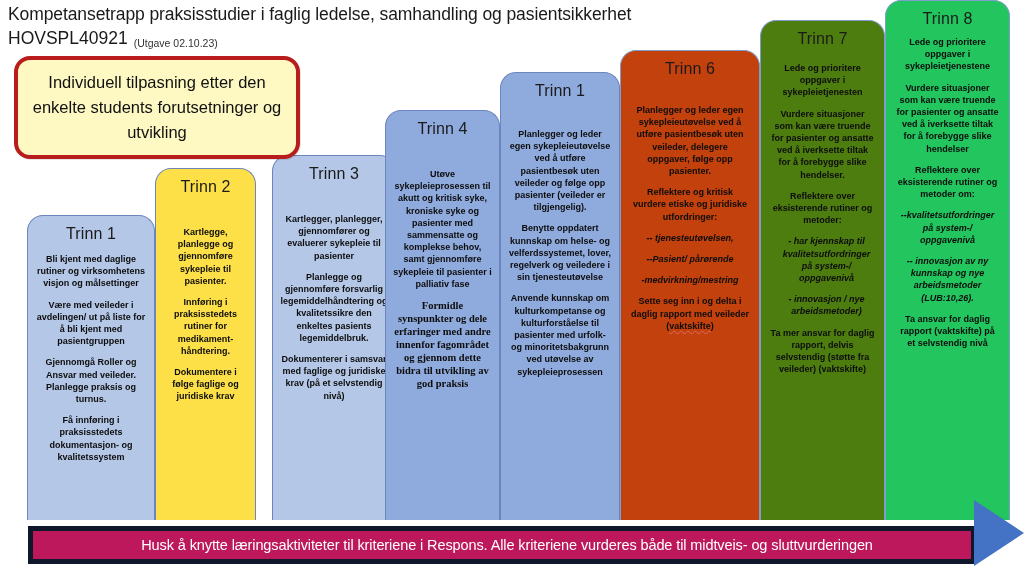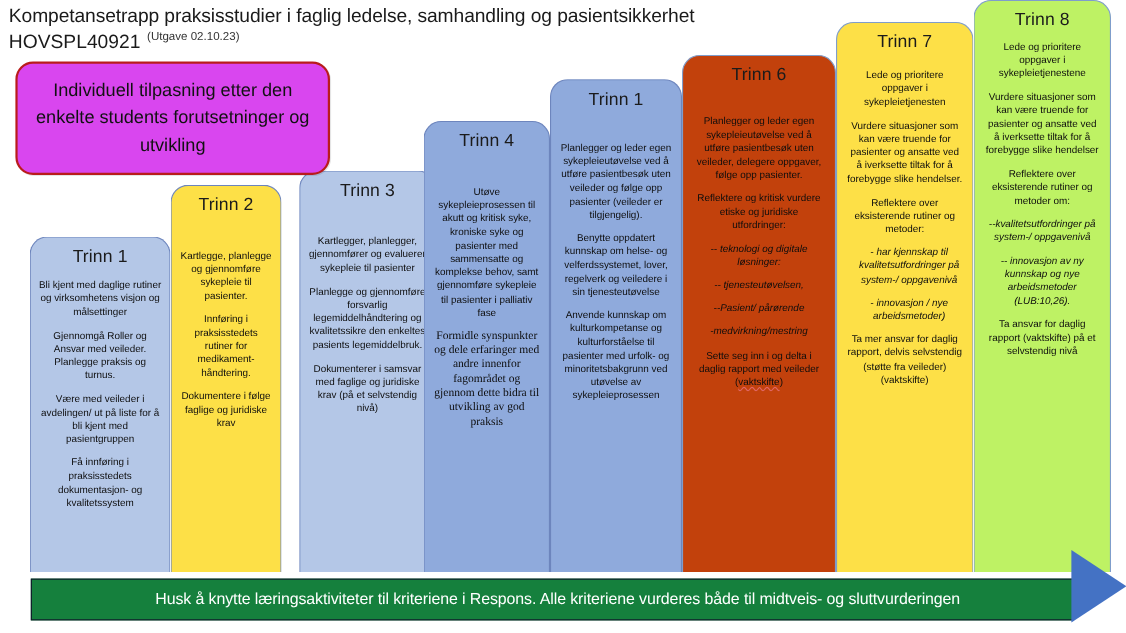--- a/index.html
+++ b/index.html
@@ -25,43 +25,43 @@
   }
   #main-title {
     font-size: 17.5px;
     line-height: 24px;
     color: #1a1a1a;
     letter-spacing: -0.1px;
     white-space: nowrap;
   }
   #subtitle-row {
     display: flex;
-    align-items: flex-start;
+    align-items: flex-end;
     gap: 6px;
     margin-top: 1px;
   }
   #course-code {
     font-size: 17.5px;
     line-height: 22px;
     color: #1a1a1a;
   }
   #edition {
     font-size: 10.5px;
     color: #333333;
   }
 
   
   #yellow-box {
     position: absolute;
     left: 14px;
     top: 56px;
     width: 286px;
     height: 103px;
-    background: #d946ef;
-    border: 2px solid #b91c1c;
+    background: #fef9c3;
+    border: 4px solid #b91c1c;
     border-radius: 16px;
     display: flex;
     align-items: center;
     justify-content: center;
     box-sizing: border-box;
     z-index: 40;
     box-shadow: 1px 1px 0 rgba(0,0,0,0.10);
   }
   #yellow-box-text {
     font-size: 16.5px;
@@ -94,21 +94,21 @@
     text-align: center;
     font-size: 16px;
     color: #1b1b1b;
     margin-top: 9px;
     margin-bottom: 2px;
     letter-spacing: 0.1px;
   }
   .step-body {
     font-size: 9px;
     line-height: 12.2px;
-    font-weight: normal;
+    font-weight: bold;
     text-align: center;
     color: #0d0d0d;
     padding: 0 2px;
   }
   .step-body p {
     margin: 0 0 9px 0;
   }
   .step-body p.serif {
     font-family: "Liberation Serif", serif;
     font-size: 10.5px;
@@ -127,22 +127,22 @@
     text-decoration-thickness: 1px;
   }
 
   
   #step-1 { left: 27px;  width: 128px; height: 305px; background: #B4C7E7; }
   #step-2 { left: 155px; width: 101px; height: 352px; background: #fde047; }
   #step-3 { left: 272px; width: 124px; height: 365px; background: #B4C7E7; }
   #step-4 { left: 385px; width: 115px; height: 410px; background: #8FAADC; }
   #step-5 { left: 500px; width: 120px; height: 448px; background: #8FAADC; }
   #step-6 { left: 620px; width: 140px; height: 470px; background: #c2410c; border-color: #7F9DCB; }
-  #step-7 { left: 760px; width: 125px; height: 500px; background: #fde047; border-color: #7F9DCB; }
-  #step-8 { left: 885px; width: 125px; height: 520px; background: #bef264; border-color: #7F9DCB; }
+  #step-7 { left: 760px; width: 125px; height: 500px; background: #4d7c0f; border-color: #7F9DCB; }
+  #step-8 { left: 885px; width: 125px; height: 520px; background: #22c55e; border-color: #7F9DCB; }
 
   #step-6 .step-body, #step-7 .step-body, #step-8 .step-body { padding: 0 4px; }
   #step-1 .step-body { padding-top: 8px; }
   #step-2 .step-body { padding-top: 28px; }
   #step-3 .step-body { padding-top: 28px; }
   #step-4 .step-body { padding-top: 28px; }
   #step-5 .step-body { padding-top: 26px; }
   #step-6 .step-body { padding-top: 24px; }
   #step-7 .step-body { padding-top: 12px; }
   #step-8 .step-body { padding-top: 6px; }
@@ -154,22 +154,22 @@
     top: 522px;
     width: 996px;
     height: 46px;
   }
   #banner-shaft {
     position: absolute;
     left: 0;
     top: 4px;
     width: 948px;
     height: 38px;
-    background: #15803d;
-    border: 1px solid #0f172a;
+    background: #be185d;
+    border: 5px solid #0f172a;
     box-sizing: border-box;
     display: flex;
     align-items: center;
     justify-content: center;
   }
   #banner-head {
     position: absolute;
     left: 946px;
     top: -22px;
     width: 0;
@@ -200,22 +200,22 @@
 <div id="yellow-box">
   <div id="yellow-box-text">Individuell tilpasning etter den enkelte students forutsetninger og utvikling</div>
 </div>
 
 <div id="stairs">
 
   <div class="step" id="step-1">
     <div class="step-title">Trinn 1</div>
     <div class="step-body">
         <p>Bli kjent med daglige rutiner og virksomhetens visjon og målsettinger</p>
+        <p>Være med veileder i avdelingen/ ut på liste for å bli kjent med pasientgruppen</p>
         <p>Gjennomgå Roller og Ansvar med veileder. Planlegge praksis og turnus.</p>
-        <p>Være med veileder i avdelingen/ ut på liste for å bli kjent med pasientgruppen</p>
         <p>Få innføring i praksisstedets dokumentasjon- og kvalitetssystem</p>
       </div>
   </div>
 
   <div class="step" id="step-2">
     <div class="step-title">Trinn 2</div>
     <div class="step-body">
         <p>Kartlegge, planlegge og gjennomføre sykepleie  til pasienter.</p>
         <p>Innføring i praksisstedets rutiner for medikament-håndtering.</p>
         <p>Dokumentere i følge faglige og juridiske krav</p>
@@ -246,21 +246,20 @@
         <p>Benytte oppdatert kunnskap om helse- og velferdssystemet, lover, regelverk og veiledere i sin tjenesteutøvelse</p>
         <p>Anvende kunnskap om kulturkompetanse og kulturforståelse til pasienter med urfolk- og minoritetsbakgrunn ved utøvelse av sykepleieprosessen</p>
       </div>
   </div>
 
   <div class="step" id="step-6">
     <div class="step-title">Trinn 6</div>
     <div class="step-body">
         <p>Planlegger og leder egen sykepleieutøvelse ved å utføre pasientbesøk uten veileder, delegere oppgaver, følge opp pasienter.</p>
         <p>Reflektere og kritisk vurdere etiske og juridiske utfordringer:</p>
-        <p class="ital">--  teknologi og digitale løsninger:</p>
         <p class="ital">--  tjenesteutøvelsen,</p>
         <p class="ital">--Pasient/ pårørende</p>
         <p class="ital">-medvirkning/mestring</p>
         <p>Sette seg inn i og delta i daglig rapport med veileder  (<span class="squiggle">vaktskifte</span>)</p>
       </div>
   </div>
 
   <div class="step" id="step-7">
     <div class="step-title">Trinn 7</div>
     <div class="step-body">

